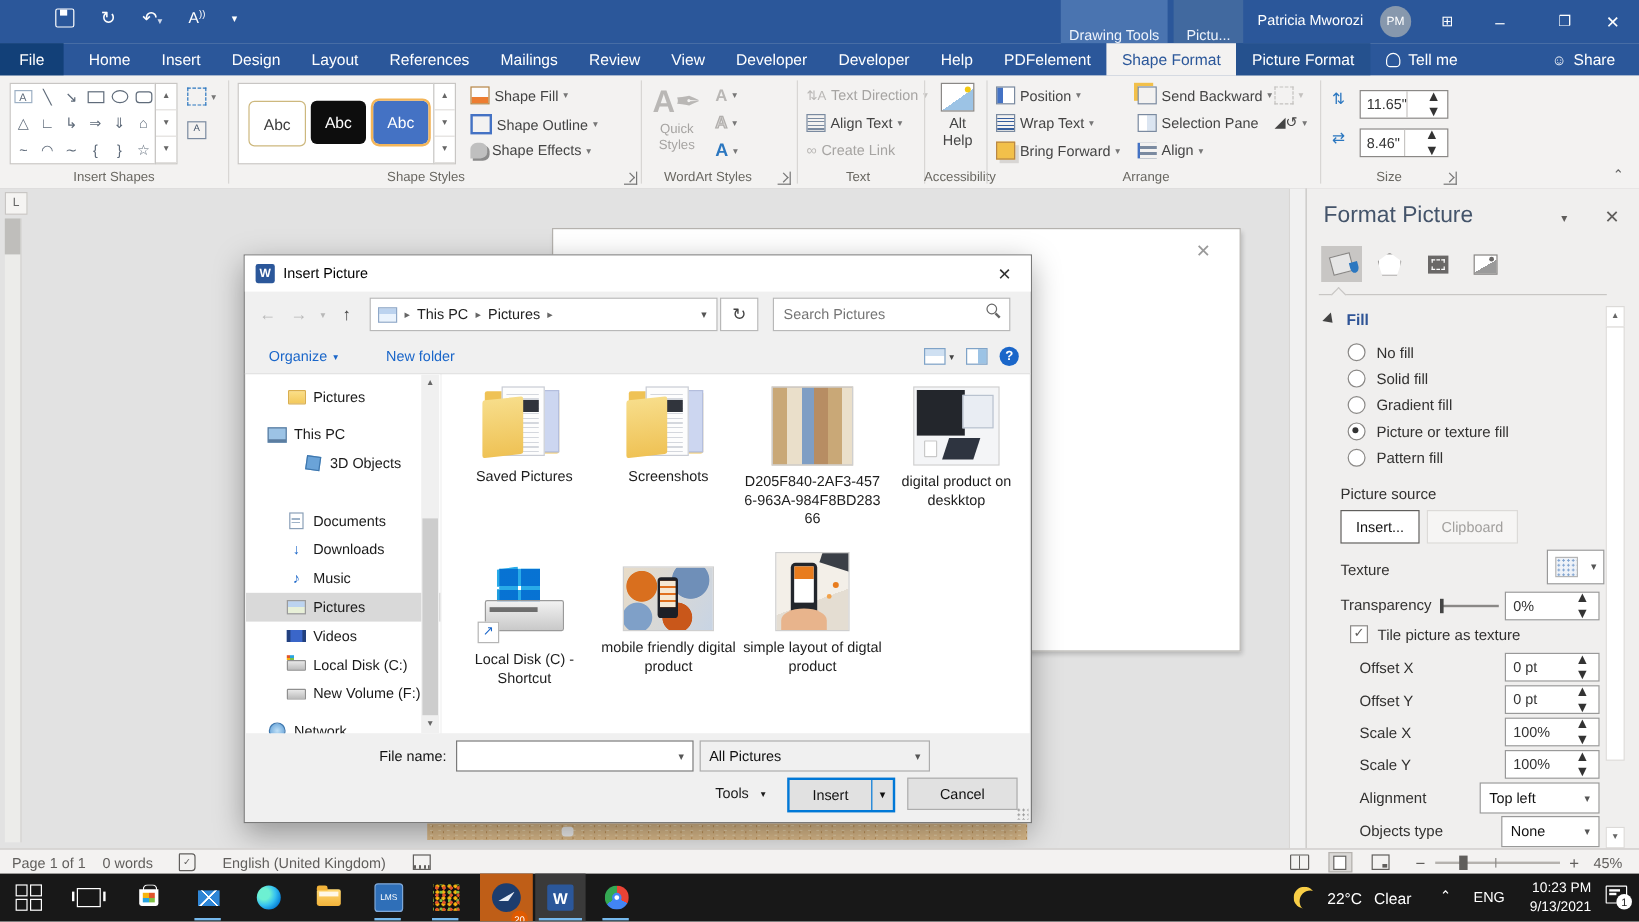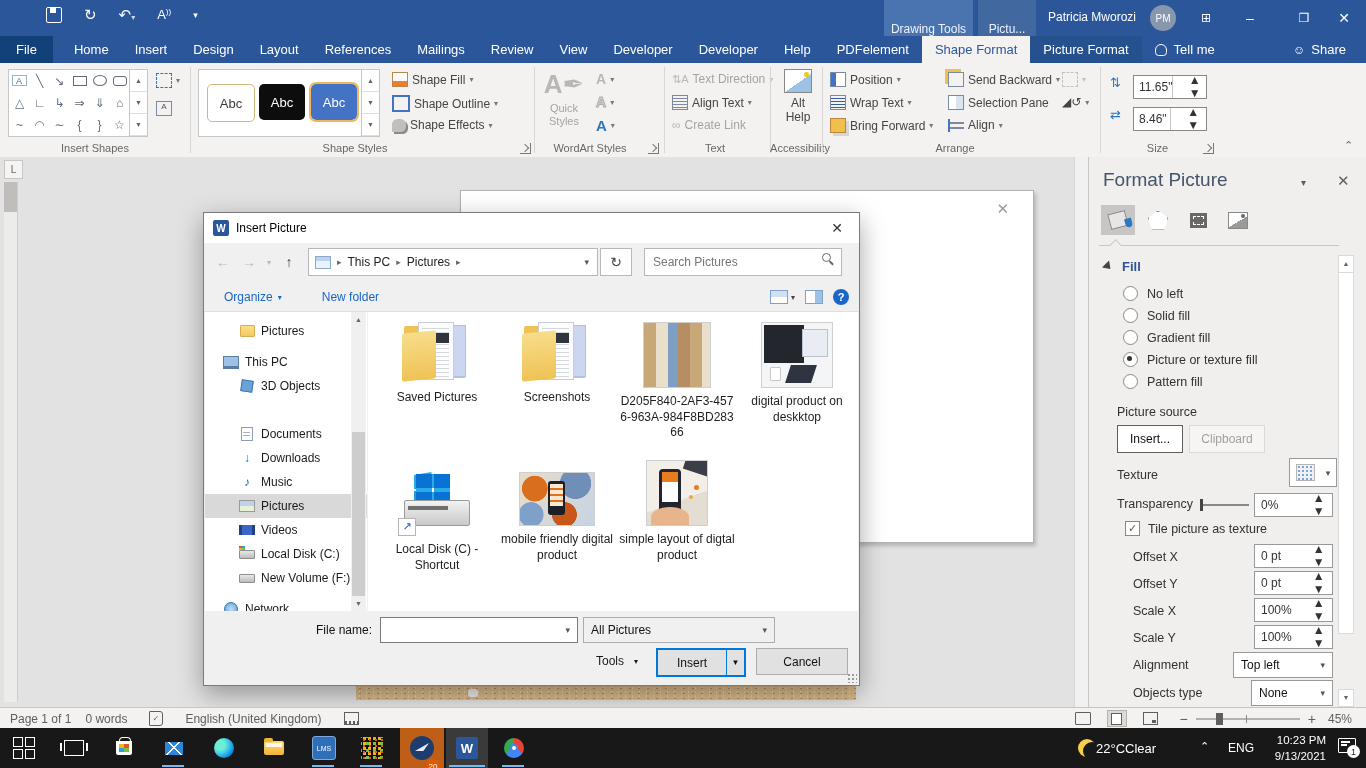--- a/index.html
+++ b/index.html
@@ -411,21 +411,21 @@
             <span style="width:13px;height:10px;background:linear-gradient(#fbdf87,#f3c95c);border:1px solid #d9ae4e;border-radius:1px;display:inline-block;"></span>
           </span>
         <span>Pictures</span>
       </div>
       <div class="treerow" style="top:38px;padding-left:18px;">
         <span class="ticon">
             <span style="width:14px;height:9px;background:#9cc3e5;border:1px solid #5b7da0;border-bottom-width:3px;display:inline-block;"></span>
           </span>
         <span>This PC</span>
       </div>
-      <div class="treerow" style="top:62px;padding-left:34px;">
+      <div class="treerow" style="top:62px;padding-left:48px;">
         <span class="ticon">
             <span style="width:10px;height:10px;background:#6aa3d8;border:1px solid #3f77ad;transform:rotate(8deg);display:inline-block;"></span>
           </span>
         <span>3D Objects</span>
       </div>
       <div class="treerow" style="top:110px;padding-left:34px;">
         <span class="ticon">
             <span style="width:10px;height:12px;background:#fff;border:1px solid #8aa0b8;background-image:repeating-linear-gradient(#0000 0 2px,#9fb3c8 2px 3px);background-size:70% 70%;background-position:1px 2px;background-repeat:no-repeat;display:inline-block;"></span>
           </span>
         <span>Documents</span>
@@ -596,21 +596,21 @@
     </div>
     <div class="abs" style="left:10px;top:88px;width:240px;height:1px;background:#c8c6c4;"></div>
     <div class="abs" style="left:22px;top:84px;width:8px;height:8px;background:#f0efee;border-left:1px solid #c8c6c4;border-top:1px solid #c8c6c4;transform:rotate(45deg);"></div>
 
     <div class="abs" style="left:14px;top:102px;display:flex;align-items:center;gap:9px;">
       <span style="width:0;height:0;border-left:5px solid #0000;border-right:5px solid #0000;border-top:7px solid #444;transform:rotate(-45deg);display:inline-block;"></span>
       <span style="font-weight:bold;font-size:13px;color:#2f5496;">Fill</span>
     </div>
     <div class="pane-radio" style="left:34px;top:129px;">
         <span class="radio"></span>
-        <span>No left</span>
+        <span>No fill</span>
       </div>
     <div class="pane-radio" style="left:34px;top:151px;">
         <span class="radio"></span>
         <span>Solid fill</span>
       </div>
     <div class="pane-radio" style="left:34px;top:173px;">
         <span class="radio"></span>
         <span>Gradient fill</span>
       </div>
     <div class="pane-radio" style="left:34px;top:195px;">
@@ -782,21 +782,21 @@
       <span style="position:absolute;left:10px;top:9px;width:22px;height:22px;background:#2b579a;border-radius:2px;color:#fff;font-size:13px;font-weight:bold;display:inline-flex;align-items:center;justify-content:center;">W</span>
     </div>
     <div class="underline" style="left:449px;width:36px;"></div>
     <div class="tico" style="left:502px;">
         <span style="width:20px;height:20px;border-radius:50%;background:conic-gradient(#ea4335 0 33%,#4285f4 0 66%,#34a853 0),radial-gradient(circle,#fff 0 4px,#4285f4 4px 7px,#0000 7px);background-blend-mode:normal;position:relative;display:inline-block;">
           <span style="position:absolute;left:6px;top:6px;width:8px;height:8px;border-radius:50%;background:#fff;border:2px solid #4285f4;box-sizing:border-box;"></span>
         </span>
       </div>
     <div class="underline" style="left:502px;width:22px;"></div>
 
-    <div class="abs" style="left:1078px;top:0;height:40px;display:flex;align-items:center;">
+    <div class="abs" style="left:1078px;top:0;height:40px;display:flex;align-items:center;gap:10px;">
       <span class="moon"></span>
       <span style="font-size:13px;">22°C</span>
       <span style="font-size:13px;">Clear</span>
     </div>
     <div class="abs" style="left:1200px;top:12px;font-size:11px;">⌃</div>
     <div class="abs" style="left:1228px;top:13px;font-size:12px;"><span>ENG</span></div>
     <div class="abs" style="left:1262px;top:4px;width:64px;text-align:right;font-size:11.5px;line-height:1.4;">
       <div>10:23 PM</div>
       <div>9/13/2021</div>
     </div>

